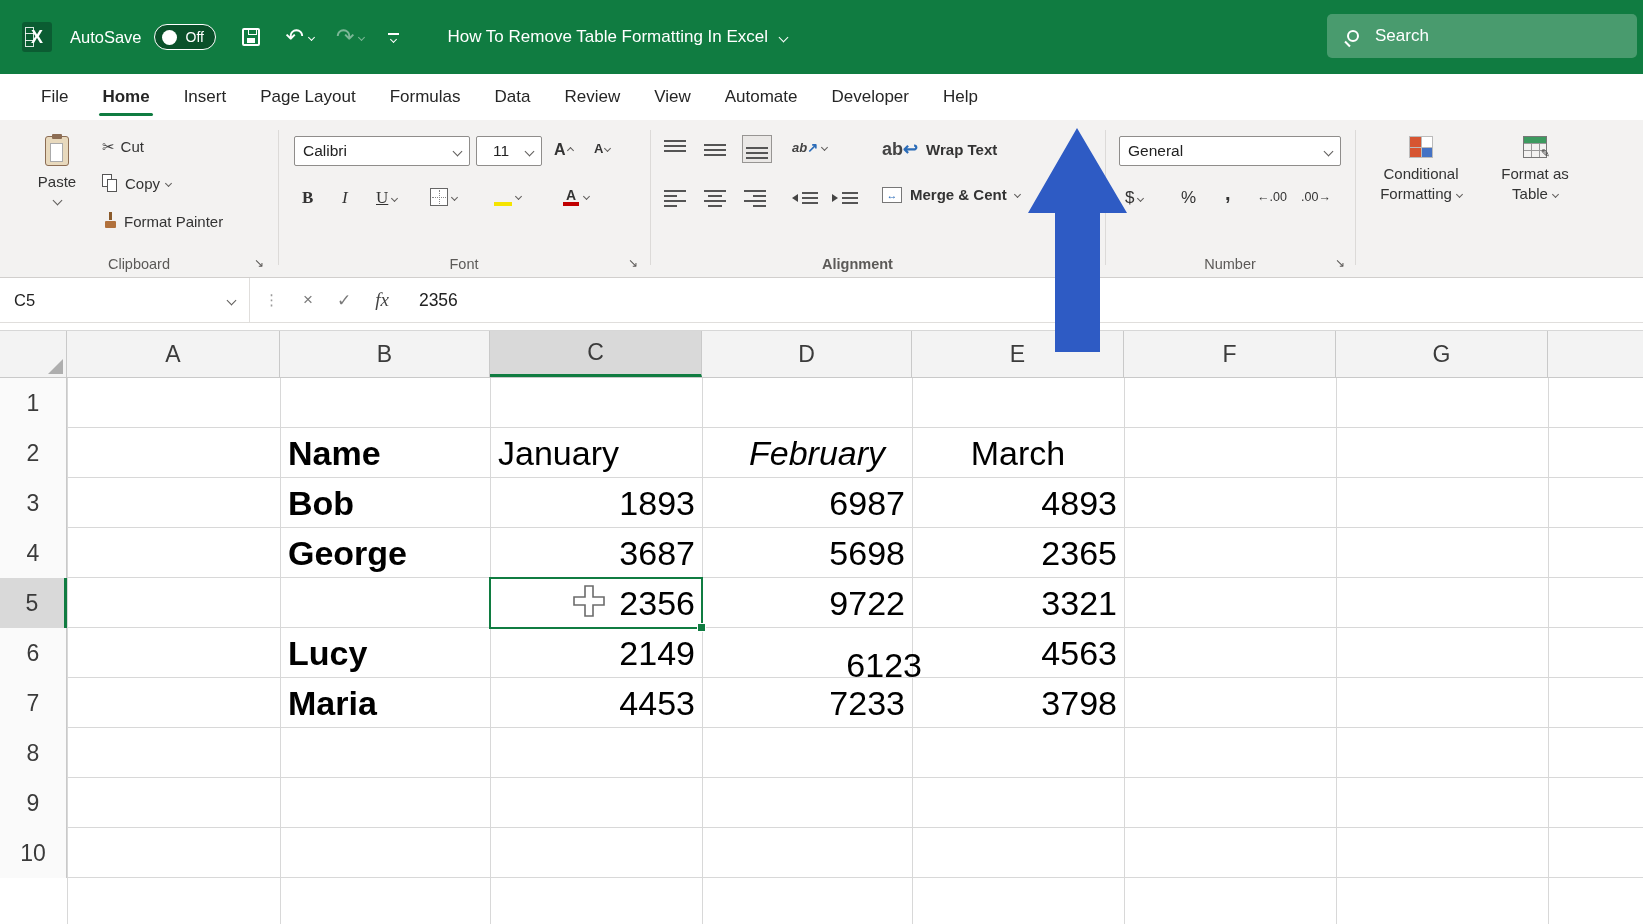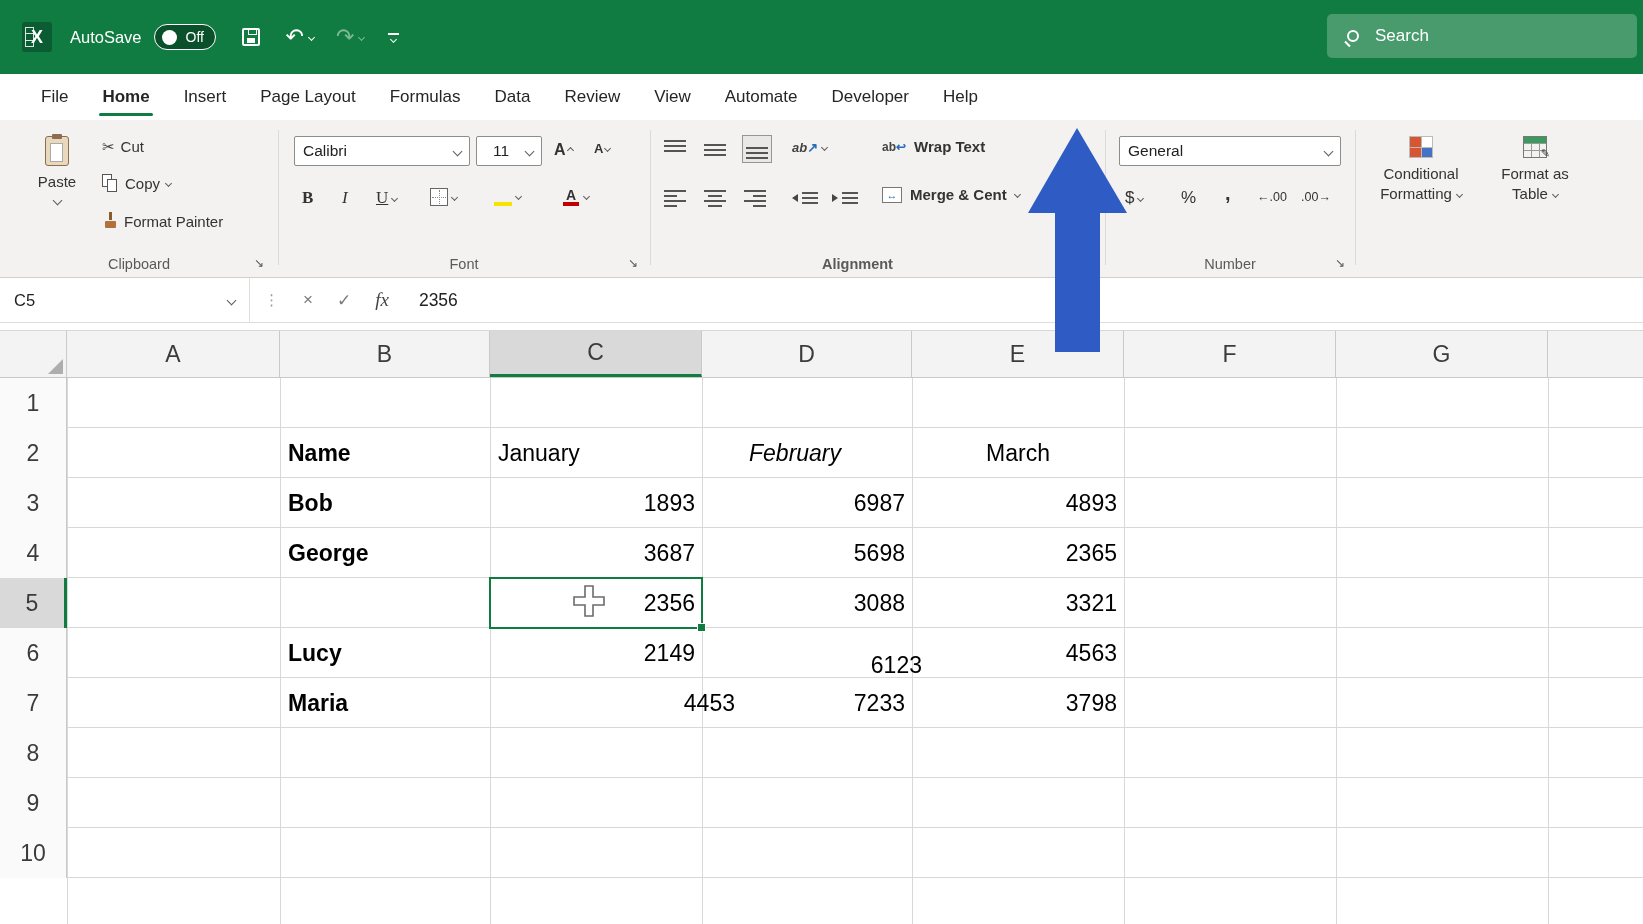--- a/index.html
+++ b/index.html
@@ -108,21 +108,21 @@
   .indent { position:relative; width:26px; height:20px; }
   .indent .tri { position:absolute; top:6px; width:0; height:0;
     border-top:4px solid transparent; border-bottom:4px solid transparent; }
   .indent .tri.r { left:0; border-left:6px solid #444; }
   .indent .tri.l { left:0; border-right:6px solid #444; }
   .indent .ilines { position:absolute; right:0; top:2px; width:16px; height:16px;
     display:flex; flex-direction:column; gap:3px; justify-content:center; }
   .indent .ilines span { height:2px; background:#555; }
   .icon-orient { font-size:13px; color:#444; font-style:italic; }
   .icon-orient .arr { color:#2b6cb8; font-style:normal; }
-  .icon-wrap { font-size:12px; color:#444; }
+  .icon-wrap { font-size:18px; color:#444; }
   .icon-wrap .arr { color:#2b6cb8; }
   .icon-merge { width:20px; height:16px; border:1px solid #777; background:#fff;
     display:flex; align-items:center; justify-content:center; font-size:11px; color:#2b6cb8; }
   .dec-btn { font-size:12.5px; color:#333; letter-spacing:0; }
   .comma { font-size:20px; font-weight:bold; }
 
   .bigbtn { position:absolute; top:8px; width:104px; height:120px; display:flex; flex-direction:column;
     align-items:center; gap:6px; padding-top:8px; text-align:center; font-size:15px; color:#333; line-height:1.35; }
   .icon-cf { width:24px; height:22px; display:grid; grid-template-columns:1fr 1fr; grid-template-rows:1fr 1fr;
     gap:1px; background:#bbb; border:1px solid #bbb; }
@@ -166,21 +166,21 @@
       linear-gradient(#D8D8D8,#D8D8D8), linear-gradient(#D8D8D8,#D8D8D8),
       linear-gradient(#D8D8D8,#D8D8D8), linear-gradient(#D8D8D8,#D8D8D8),
       linear-gradient(#D8D8D8,#D8D8D8), linear-gradient(#D8D8D8,#D8D8D8);
     background-size:auto, 1px 100%, 1px 100%, 1px 100%, 1px 100%, 1px 100%, 1px 100%, 1px 100%, 1px 100%;
     background-position:0 0, 67px 0, 280px 0, 490px 0, 702px 0, 912px 0, 1124px 0, 1336px 0, 1548px 0;
     background-repeat:repeat, no-repeat, no-repeat, no-repeat, no-repeat, no-repeat, no-repeat, no-repeat, no-repeat; }
   .rowhdr { position:absolute; left:0; width:67px; height:50px; background:#FAFAFA;
     border-right:1px solid #C9C9C9; display:flex; align-items:center; justify-content:center;
     font-size:23px; color:#3b3b3b; }
   .rowhdr.selected { background:#D9D9D9; border-right:3px solid #107C41; }
-  .cell { position:absolute; height:50px; line-height:50px; font-size:23px; color:#000;
+  .cell { position:absolute; height:50px; line-height:50px; font-size:34px; color:#000;
     padding:0 8px; white-space:nowrap; overflow:hidden; }
   .cell.bold { font-weight:bold; }
   .cell.num { text-align:right; padding-right:7px; }
   .sel-box { position:absolute; left:489px; top:199px; width:214px; height:52px;
     border:2.5px solid #107C41; pointer-events:none; }
   .fill-handle { position:absolute; left:697px; top:245px; width:9px; height:9px;
     background:#107C41; border:1.5px solid #fff; }
 
   .overlay { position:absolute; left:0; top:0; width:1643px; height:924px;
     pointer-events:none; z-index:60; }
@@ -202,20 +202,24 @@
     <span class="chev white tiny"></span>
   </span>
   <span class="tb-btn disabled" style="margin-left:22px;">
     <span class="redo-glyph">↷</span>
     <span class="chev white tiny"></span>
   </span>
   <span class="qat-custom">
     <span class="bar"></span>
     <span class="chev white tiny"></span>
   </span>
+  <div class="doc-title">
+    <span>How To Remove Table Formatting In Excel</span>
+    <span class="chev white"></span>
+  </div>
   <div class="search-box">
     <span class="icon-search"></span>
     <span>Search</span>
   </div>
 </div>
 
 <nav class="menubar">
   <div class="menu-item">File</div>
   <div class="menu-item active">Home</div>
   <div class="menu-item">Insert</div>
@@ -501,30 +505,30 @@
   <div class="cell num" style="left:490px; top:100px; width:212px;padding-left:16px;">1893</div>
   <div class="cell num" style="left:702px; top:100px; width:210px;">6987</div>
   <div class="cell num" style="left:912px; top:100px; width:212px;">4893</div>
 
   <div class="cell bold" style="left:280px; top:150px; width:210px;">George</div>
   <div class="cell num" style="left:490px; top:150px; width:212px;">3687</div>
   <div class="cell num" style="left:702px; top:150px; width:210px;">5698</div>
   <div class="cell num" style="left:912px; top:150px; width:212px;">2365</div>
 
   <div class="cell num" style="left:490px; top:200px; width:212px;">2356</div>
-  <div class="cell num" style="left:702px; top:200px; width:210px;">3088</div>
+  <div class="cell num" style="left:702px; top:200px; width:210px;">9722</div>
   <div class="cell num" style="left:912px; top:200px; width:212px;">3321</div>
 
   <div class="cell bold" style="left:280px; top:250px; width:210px;">Lucy</div>
   <div class="cell num" style="left:490px; top:250px; width:212px;">2149</div>
   <div class="cell num" style="left:702px; top:262px; width:210px;margin-left:17px;">6123</div>
   <div class="cell num" style="left:912px; top:250px; width:212px;">4563</div>
 
   <div class="cell bold" style="left:280px; top:300px; width:210px;">Maria</div>
-  <div class="cell num" style="left:490px; top:300px; width:212px;margin-left:40px;">4453</div>
+  <div class="cell num" style="left:490px; top:300px; width:212px;">4453</div>
   <div class="cell num" style="left:702px; top:300px; width:210px;">7233</div>
   <div class="cell num" style="left:912px; top:300px; width:212px;">3798</div>
 
   <div class="sel-box"></div>
   <div class="fill-handle"></div>
 
   <svg class="cursor-svg" width="34" height="34" viewBox="0 0 34 34">
     <path d="M13 2 h8 v11 h11 v8 h-11 v11 h-8 v-11 H2 v-8 h11 z" fill="#ffffff" stroke="#6b6b6b" stroke-width="1.6"></path>
   </svg>
 </div>

